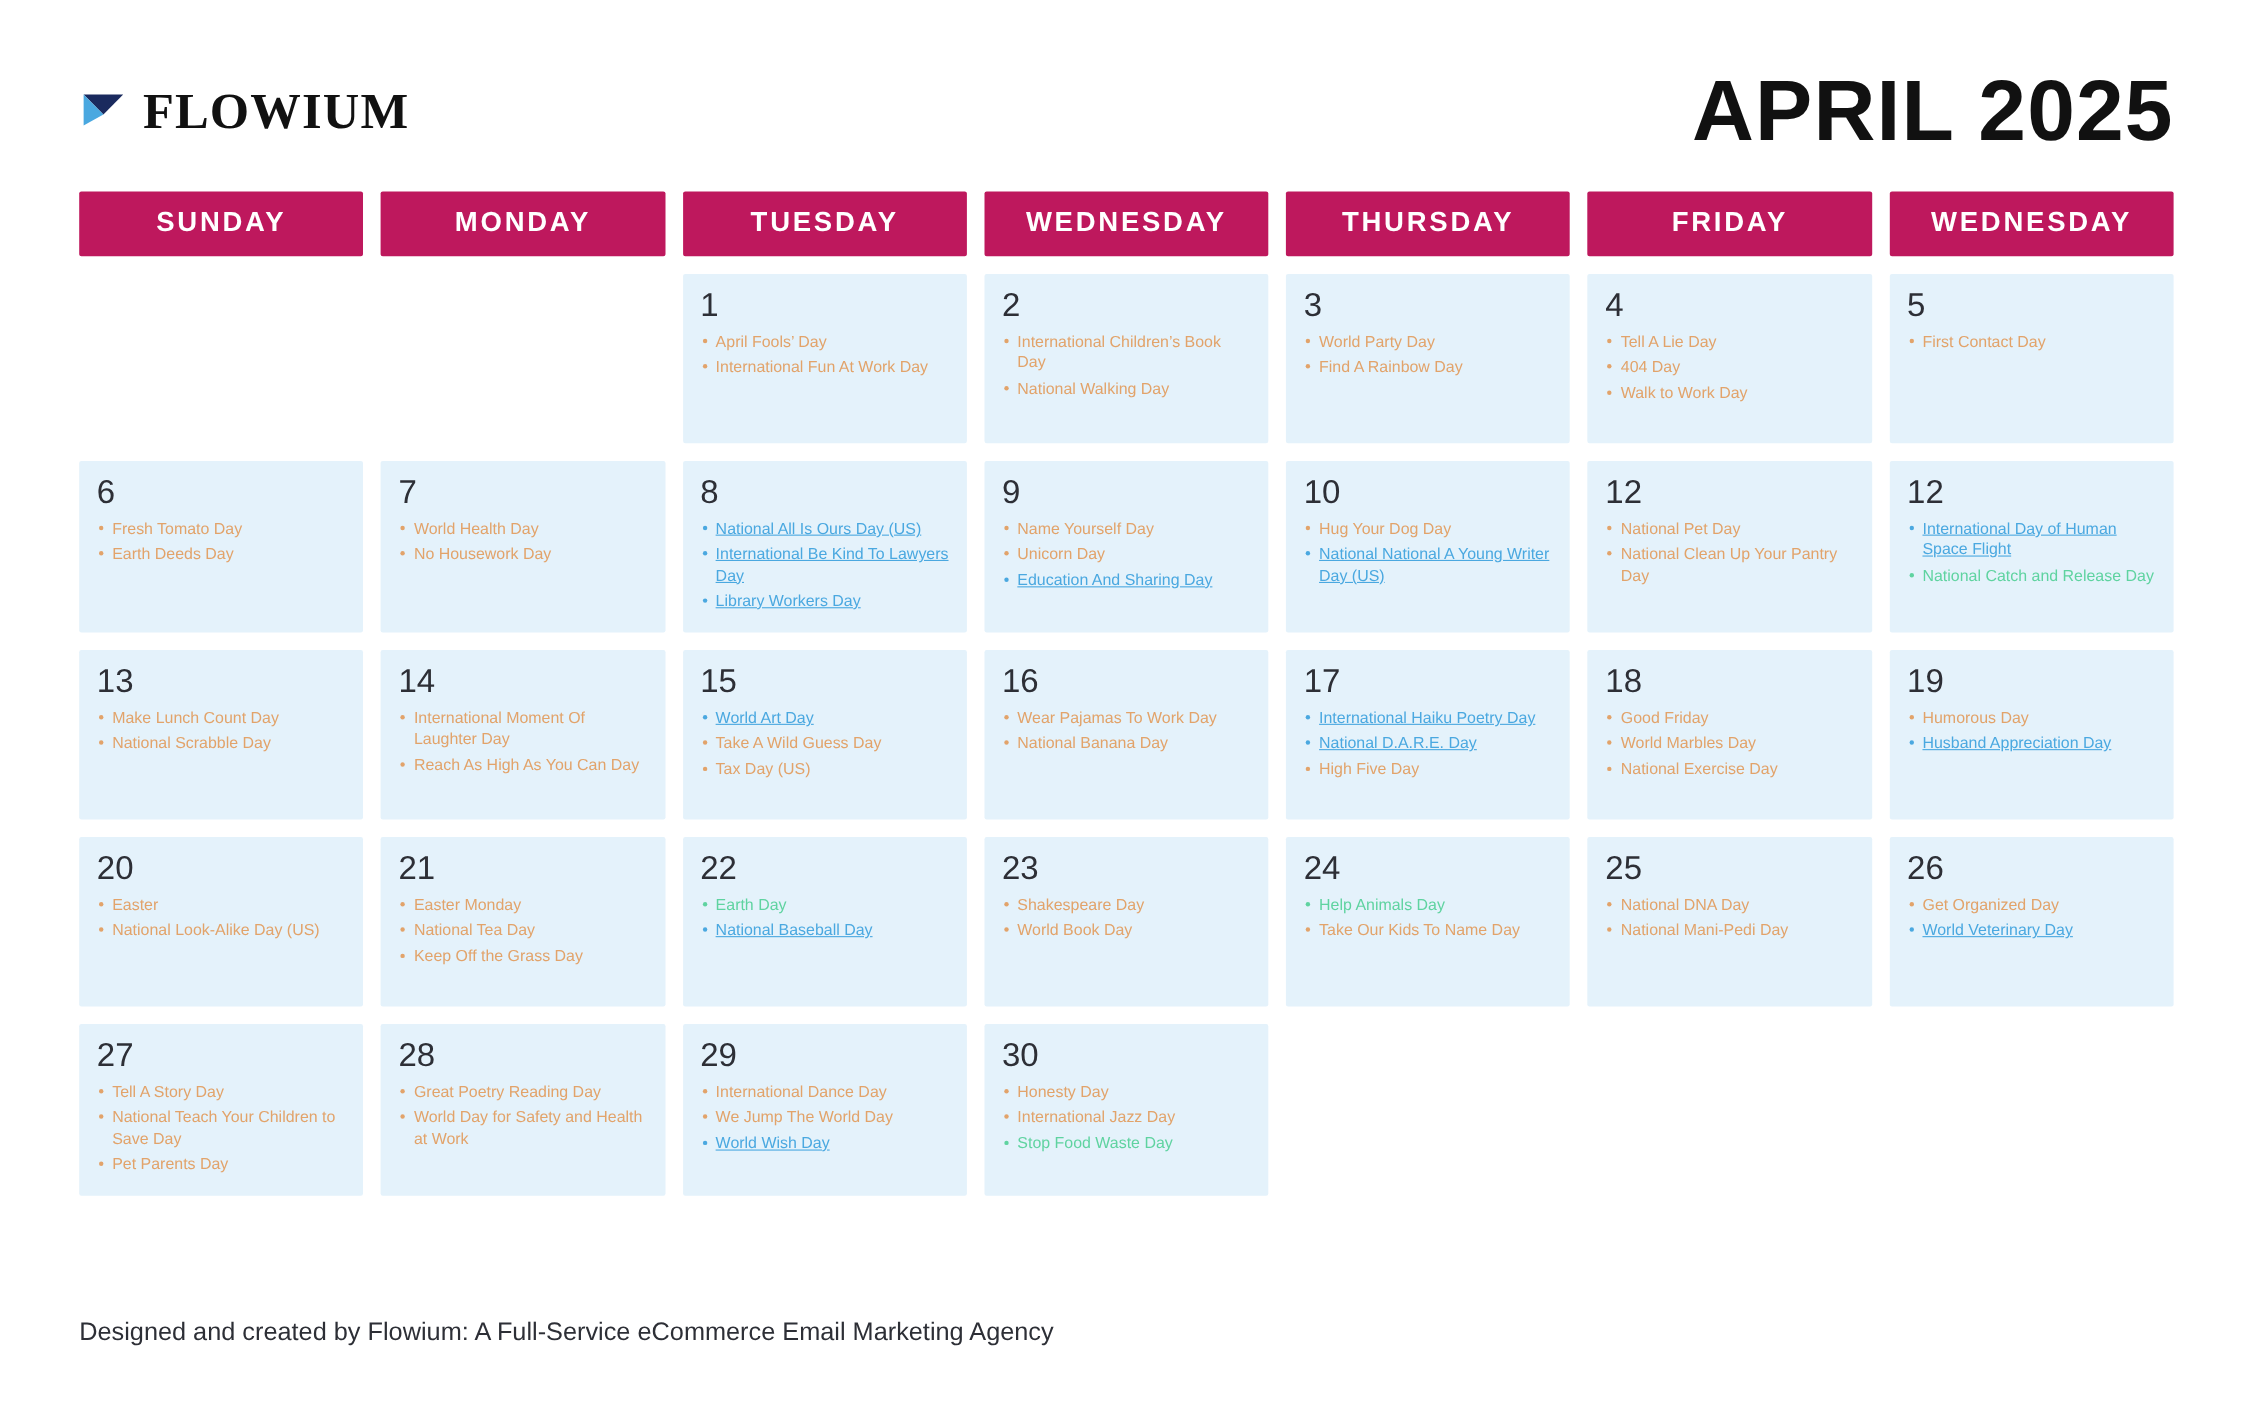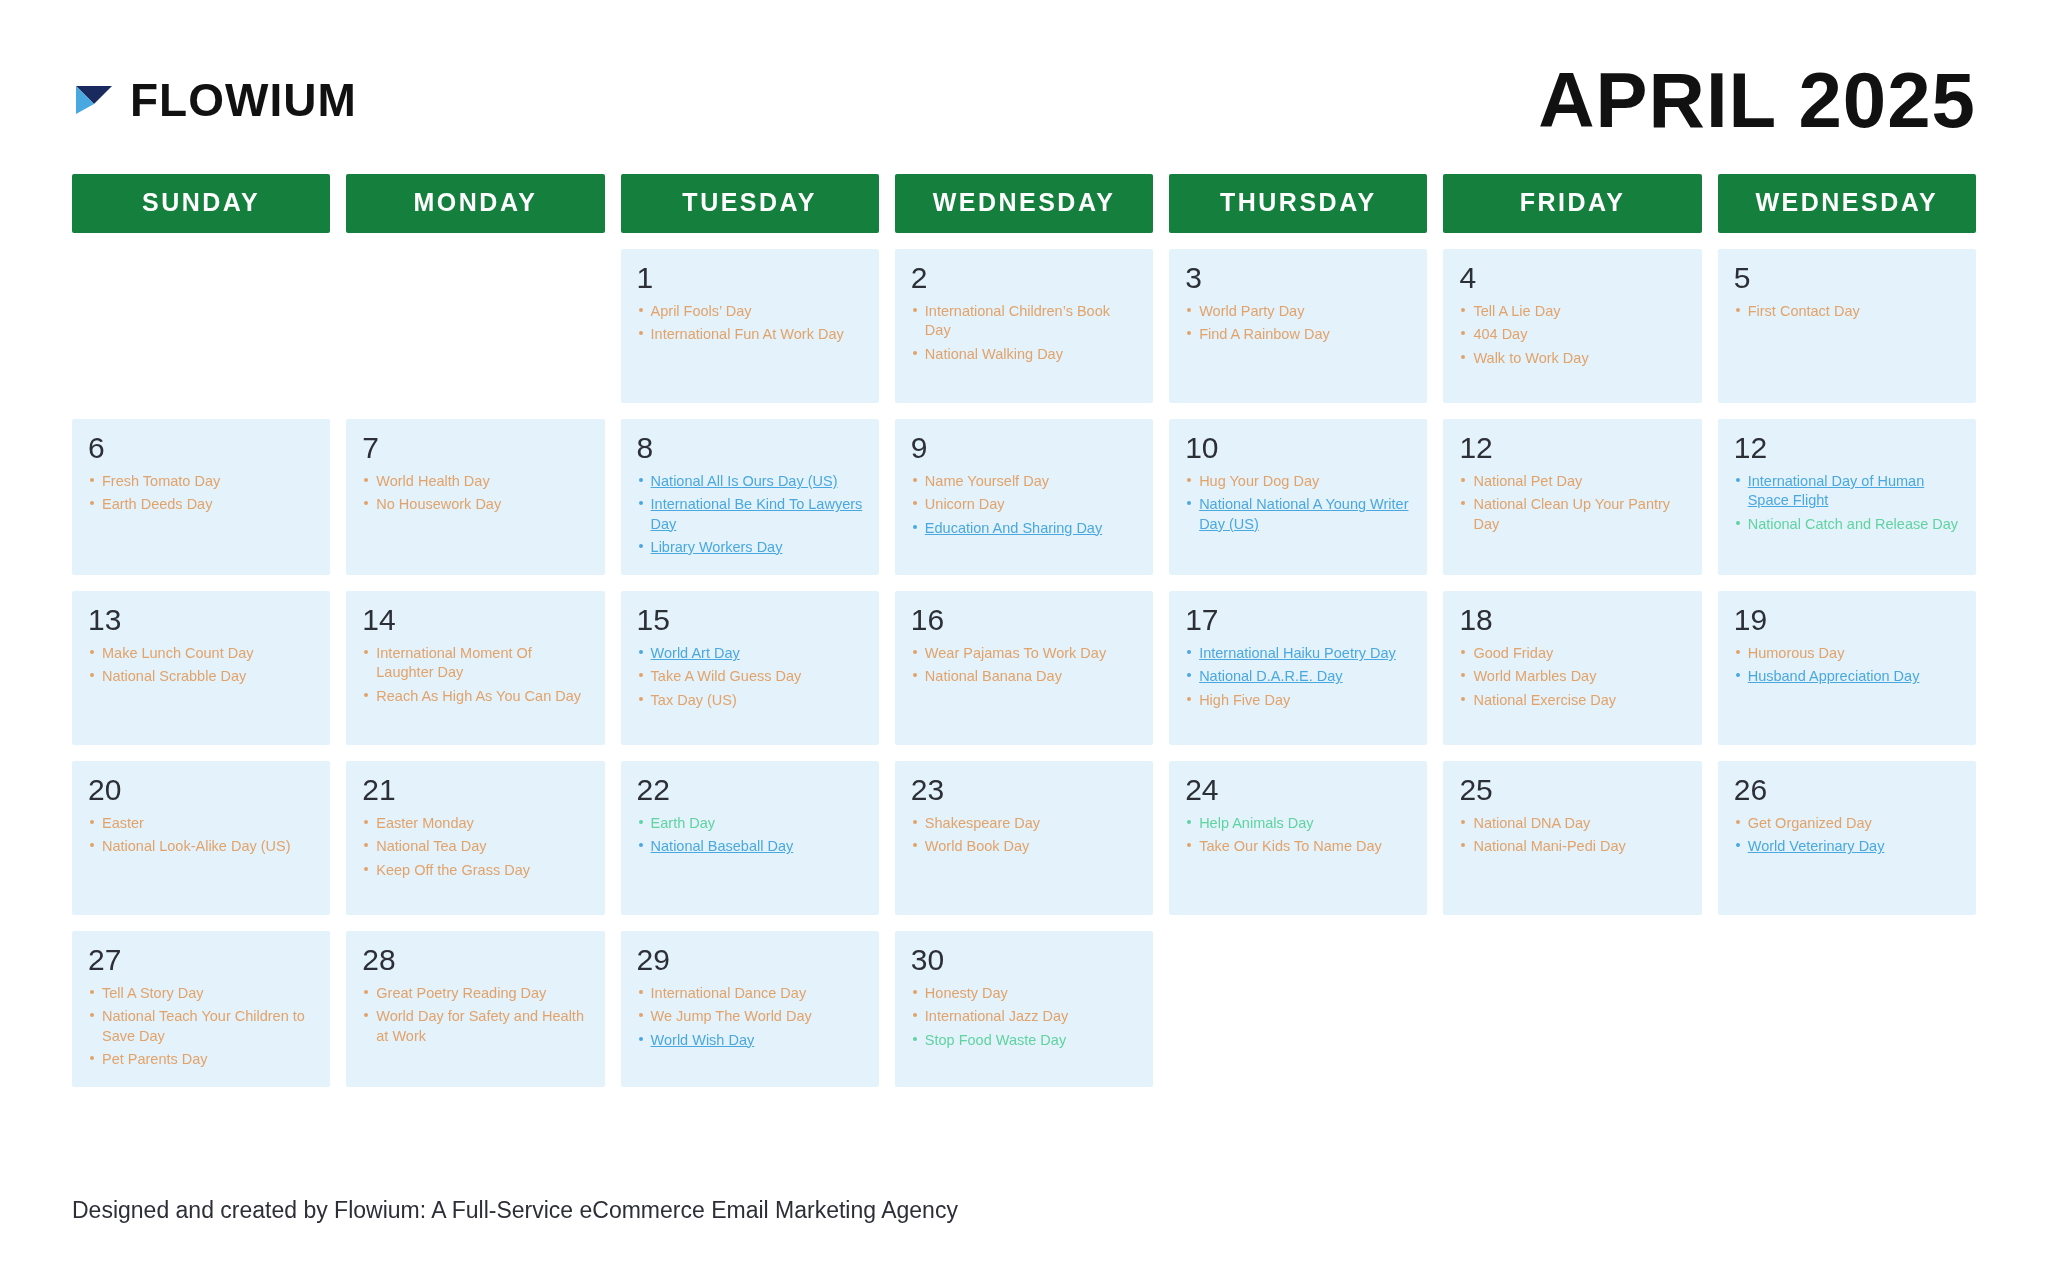--- a/index.html
+++ b/index.html
@@ -29,38 +29,38 @@
     display: flex;
     align-items: center;
     gap: 6px;
   }
   .brand-mark { width: 52px; height: 52px; display: block; }
   .brand-text {
     font-size: 46px;
     font-weight: 900;
     letter-spacing: 1px;
     color: #111111;
-    font-family: Liberation Sans, sans-serif;
+    font-family: Liberation Serif, serif;
   }
   .month-title {
     font-size: 78px;
     font-weight: 900;
     letter-spacing: 1px;
     color: #111111;
     line-height: 1;
   }
   
   .calendar {
     display: grid;
     grid-template-columns: repeat(7, 1fr);
     gap: 16px 16px;
     margin-top: 14px;
   }
   .dow {
-    background: #15803d;
+    background: #be185d;
     color: #ffffff;
     font-size: 25px;
     font-weight: 700;
     letter-spacing: 2.5px;
     text-align: center;
     padding: 14px 0 16px;
     border-radius: 2px;
   }
   .cell {
     background: #e4f2fb;

